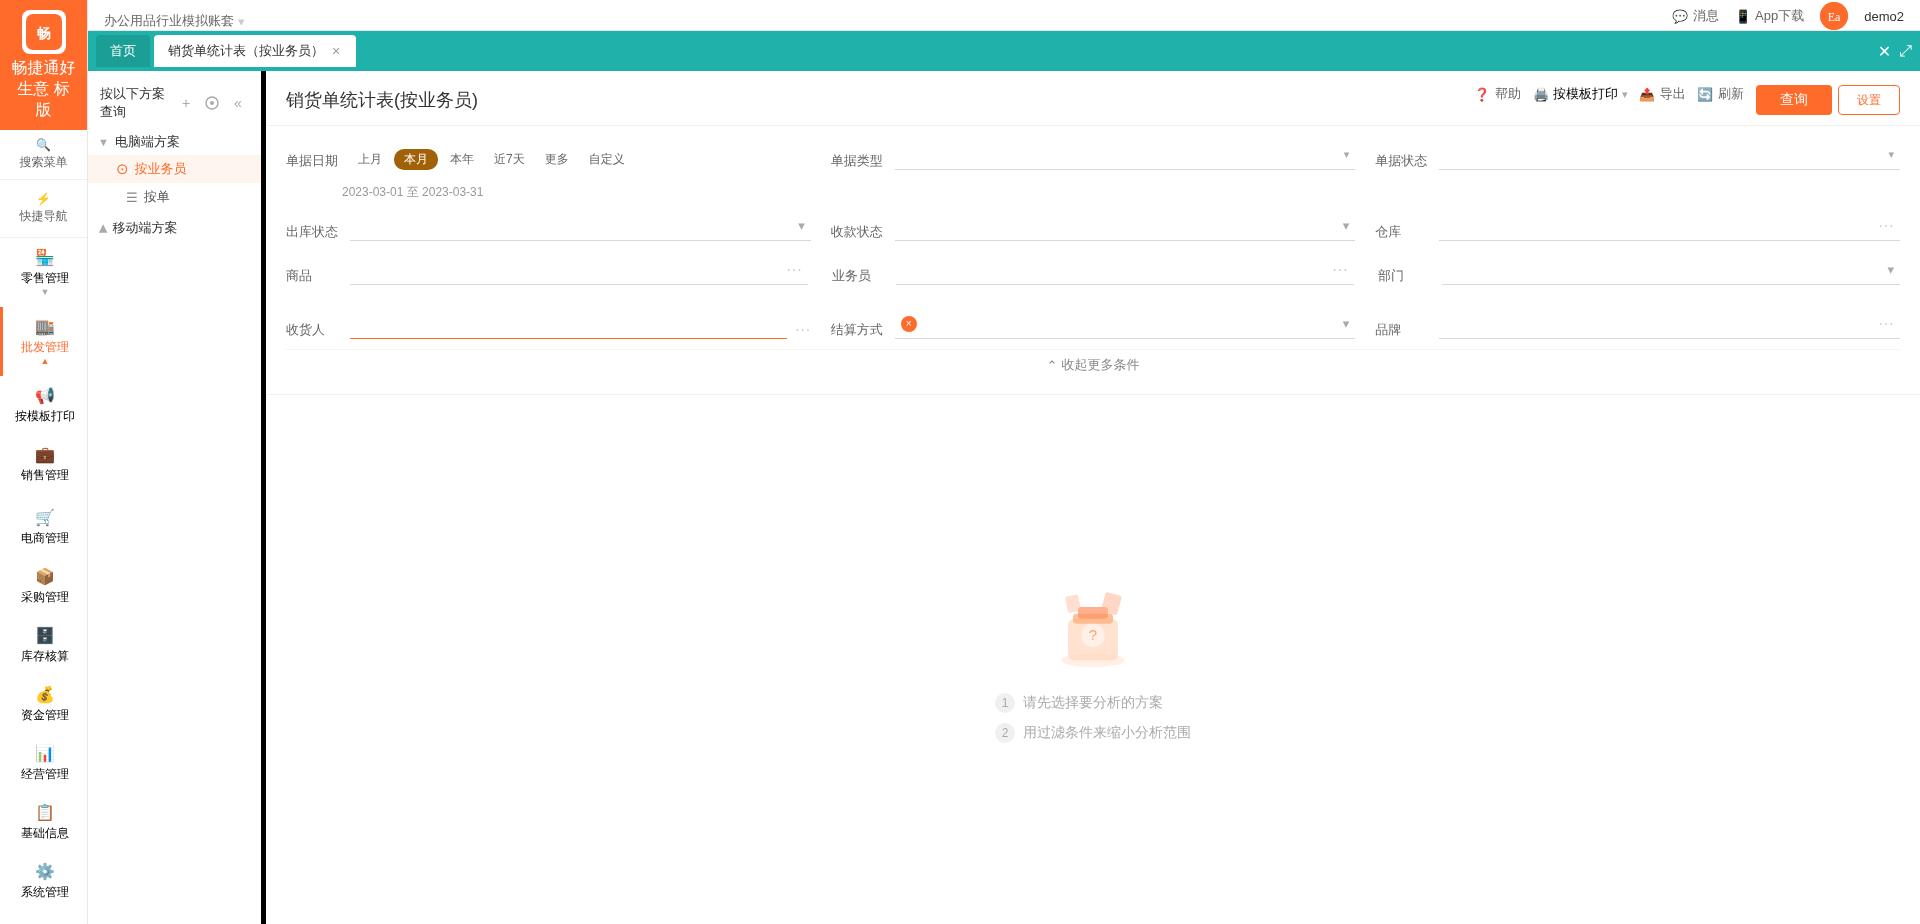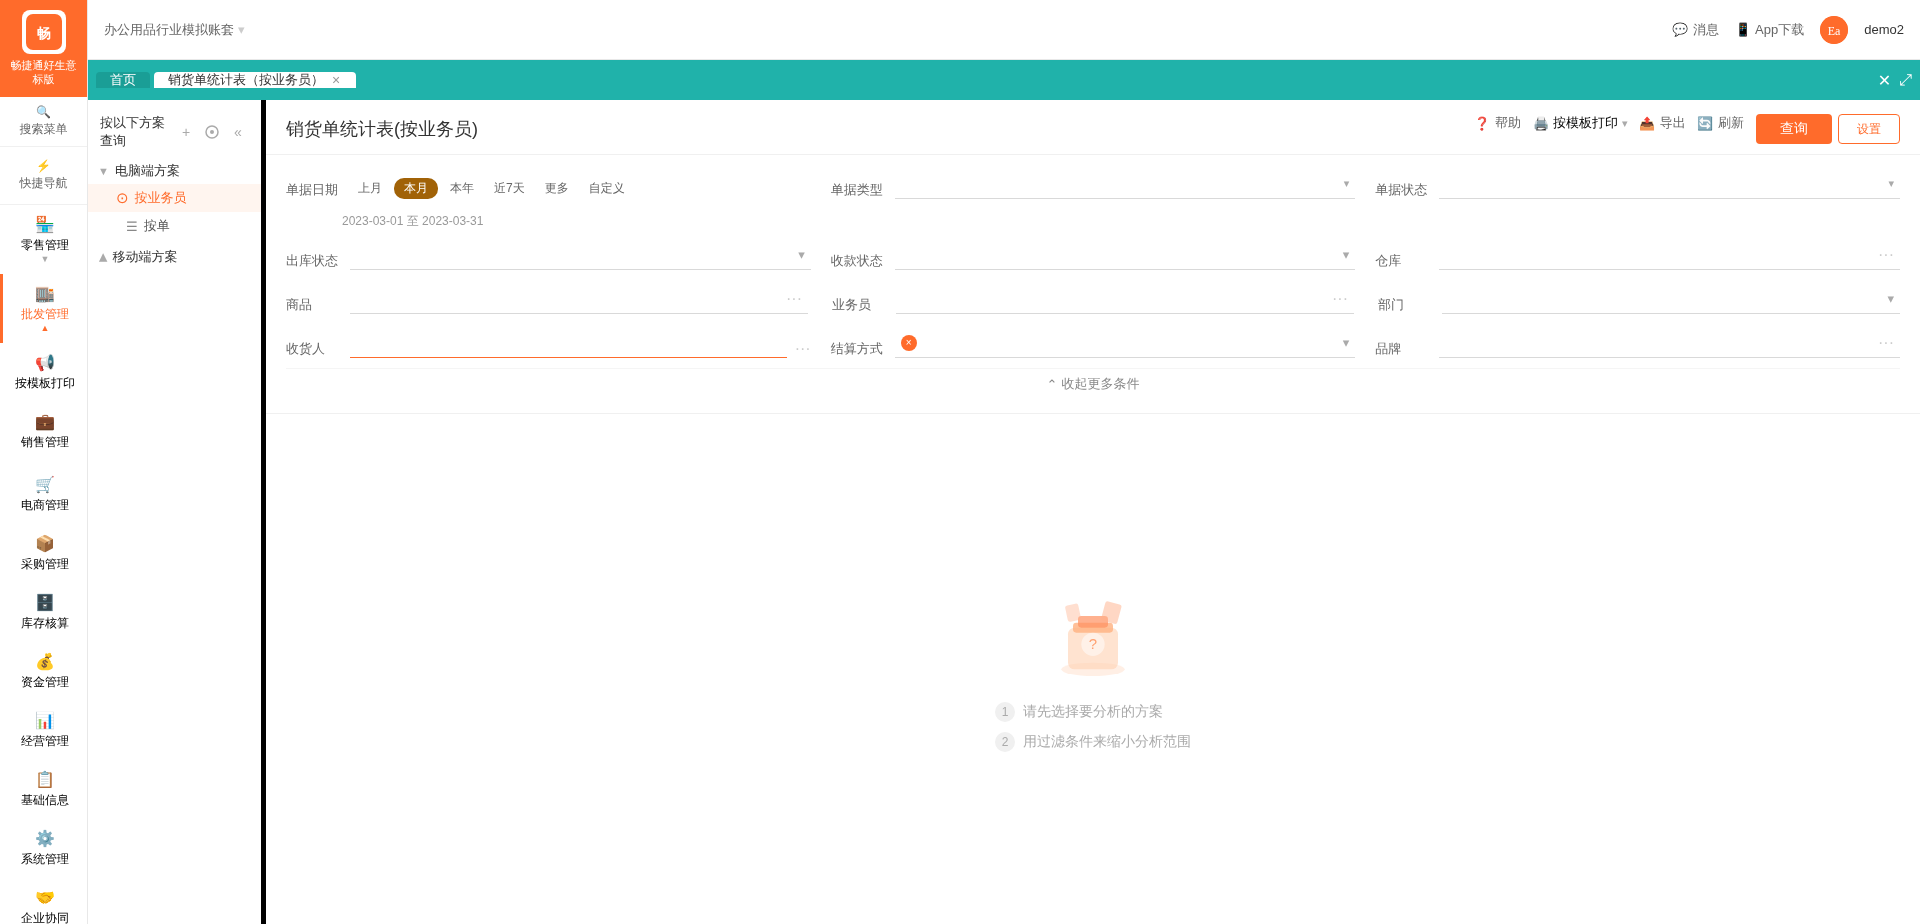--- a/index.html
+++ b/index.html
@@ -3,46 +3,46 @@
   <meta charset="utf-8">
   <style>
     * { box-sizing: border-box; margin: 0; padding: 0; }
     body { font-family: "Microsoft YaHei", "PingFang SC", sans-serif; font-size: 13px; background: #f0f2f5; display: flex; height: 924px; overflow: hidden; }
 
     
     .sidebar { width: 88px; background: #fff; display: flex; flex-direction: column; align-items: center; border-right: 1px solid #e8e8e8; height: 100%; }
     .sidebar-logo { width: 100%; background: #ff6b2b; padding: 10px; display: flex; flex-direction: column; align-items: center; }
     .sidebar-logo-icon { width: 44px; height: 44px; background: #fff; border-radius: 8px; display: flex; align-items: center; justify-content: center; overflow: hidden; }
     .sidebar-logo-icon svg { width: 36px; height: 36px; }
-    .sidebar-logo-text { color: #fff; font-size: 11px; margin-top: 4px; text-align: center; line-height: 1.3; }
+    .sidebar-logo-text { color: #fff; font-size: 16px; margin-top: 4px; text-align: center; line-height: 1.3; }
     .sidebar-search { width: 100%; padding: 8px 6px; border-bottom: 1px solid #f0f0f0; text-align: center; }
     .sidebar-search-btn { background: none; border: none; cursor: pointer; color: #666; font-size: 12px; width: 100%; display: flex; flex-direction: column; align-items: center; gap: 2px; }
     .sidebar-nav { display: flex; flex-direction: column; width: 100%; padding: 4px 0; border-bottom: 1px solid #f0f0f0; }
     .sidebar-nav-btn { background: none; border: none; cursor: pointer; color: #666; font-size: 12px; width: 100%; display: flex; flex-direction: column; align-items: center; gap: 2px; padding: 8px 0; }
     .sidebar-item { width: 100%; display: flex; flex-direction: column; align-items: center; padding: 10px 4px; cursor: pointer; border-left: 3px solid transparent; }
     .sidebar-item.active { border-left: 3px solid #ff6b2b; color: #ff6b2b; }
     .sidebar-item-label { font-size: 12px; margin-top: 3px; color: inherit; text-align: center; }
     .sidebar-item-icon { font-size: 16px; }
     .sidebar-divider { width: 70%; height: 1px; background: #f0f0f0; margin: 2px auto; }
 
     
     .main { flex: 1; display: flex; flex-direction: column; overflow: hidden; }
 
     
-    .topbar { height: 60px; background: #fff; border-bottom: 1px solid #e8e8e8; display: flex; align-items: center; padding: 0 16px; gap: 12px; }
+    .topbar { height: 31px; background: #fff; border-bottom: 1px solid #e8e8e8; display: flex; align-items: flex-end; padding: 0 16px; gap: 12px; }
     .topbar-breadcrumb { color: #666; font-size: 13px; display: flex; align-items: center; gap: 4px; }
     .topbar-breadcrumb-arrow { color: #ccc; }
     .topbar-right { margin-left: auto; display: flex; align-items: center; gap: 16px; }
     .topbar-btn { background: none; border: none; cursor: pointer; color: #666; font-size: 13px; display: flex; align-items: center; gap: 4px; }
     .topbar-avatar { width: 28px; height: 28px; border-radius: 50%; background: #ff6b2b; display: flex; align-items: center; justify-content: center; overflow: hidden; }
     .topbar-username { color: #333; font-size: 13px; }
 
     
     .tabbar { height: 40px; background: #20b2aa; display: flex; align-items: center; padding: 0 8px; gap: 4px; }
-    .tab-item { height: 16px; display: flex; align-items: center; padding: 0 14px; border-radius: 4px 4px 0 0; cursor: pointer; font-size: 13px; gap: 6px; }
+    .tab-item { height: 32px; display: flex; align-items: center; padding: 0 14px; border-radius: 4px 4px 0 0; cursor: pointer; font-size: 13px; gap: 6px; }
     .tab-item.home { background: #1a9e96; color: #fff; }
     .tab-item.active { background: #fff; color: #333; }
     .tab-close { background: none; border: none; cursor: pointer; color: #999; font-size: 14px; line-height: 1; padding: 0 2px; }
     .tabbar-right { margin-left: auto; display: flex; gap: 8px; }
     .tabbar-icon-btn { background: none; border: none; cursor: pointer; color: #fff; font-size: 16px; }
 
     
     .content { flex: 1; display: flex; overflow: hidden; background: #f5f5f5; }
 
     
@@ -342,21 +342,21 @@
             </div>
           </div>
           <div class="filter-cell">
             <span class="filter-cell-label">仓库</span>
             <div style="flex:1;border-bottom:1px solid #d9d9d9;height:30px;display:flex;align-items:center;padding:0 6px;cursor:pointer;">
               <span style="margin-left:auto;color:#ccc;font-size:16px;">···</span>
             </div>
           </div>
         </div>
 
-        <div class="filter-grid" style="margin-bottom:14px;gap:24px;">
+        <div class="filter-grid" style="margin-bottom:24px;gap:24px;">
           <div class="filter-cell">
             <span class="filter-cell-label">商品</span>
             <div style="flex:1;border-bottom:1px solid #d9d9d9;height:30px;display:flex;align-items:center;padding:0 6px;cursor:pointer;">
               <span style="margin-left:auto;color:#ccc;font-size:16px;">···</span>
             </div>
           </div>
           <div class="filter-cell">
             <span class="filter-cell-label">业务员</span>
             <div style="flex:1;border-bottom:1px solid #d9d9d9;height:30px;display:flex;align-items:center;padding:0 6px;cursor:pointer;">
               <span style="margin-left:auto;color:#ccc;font-size:16px;">···</span>

